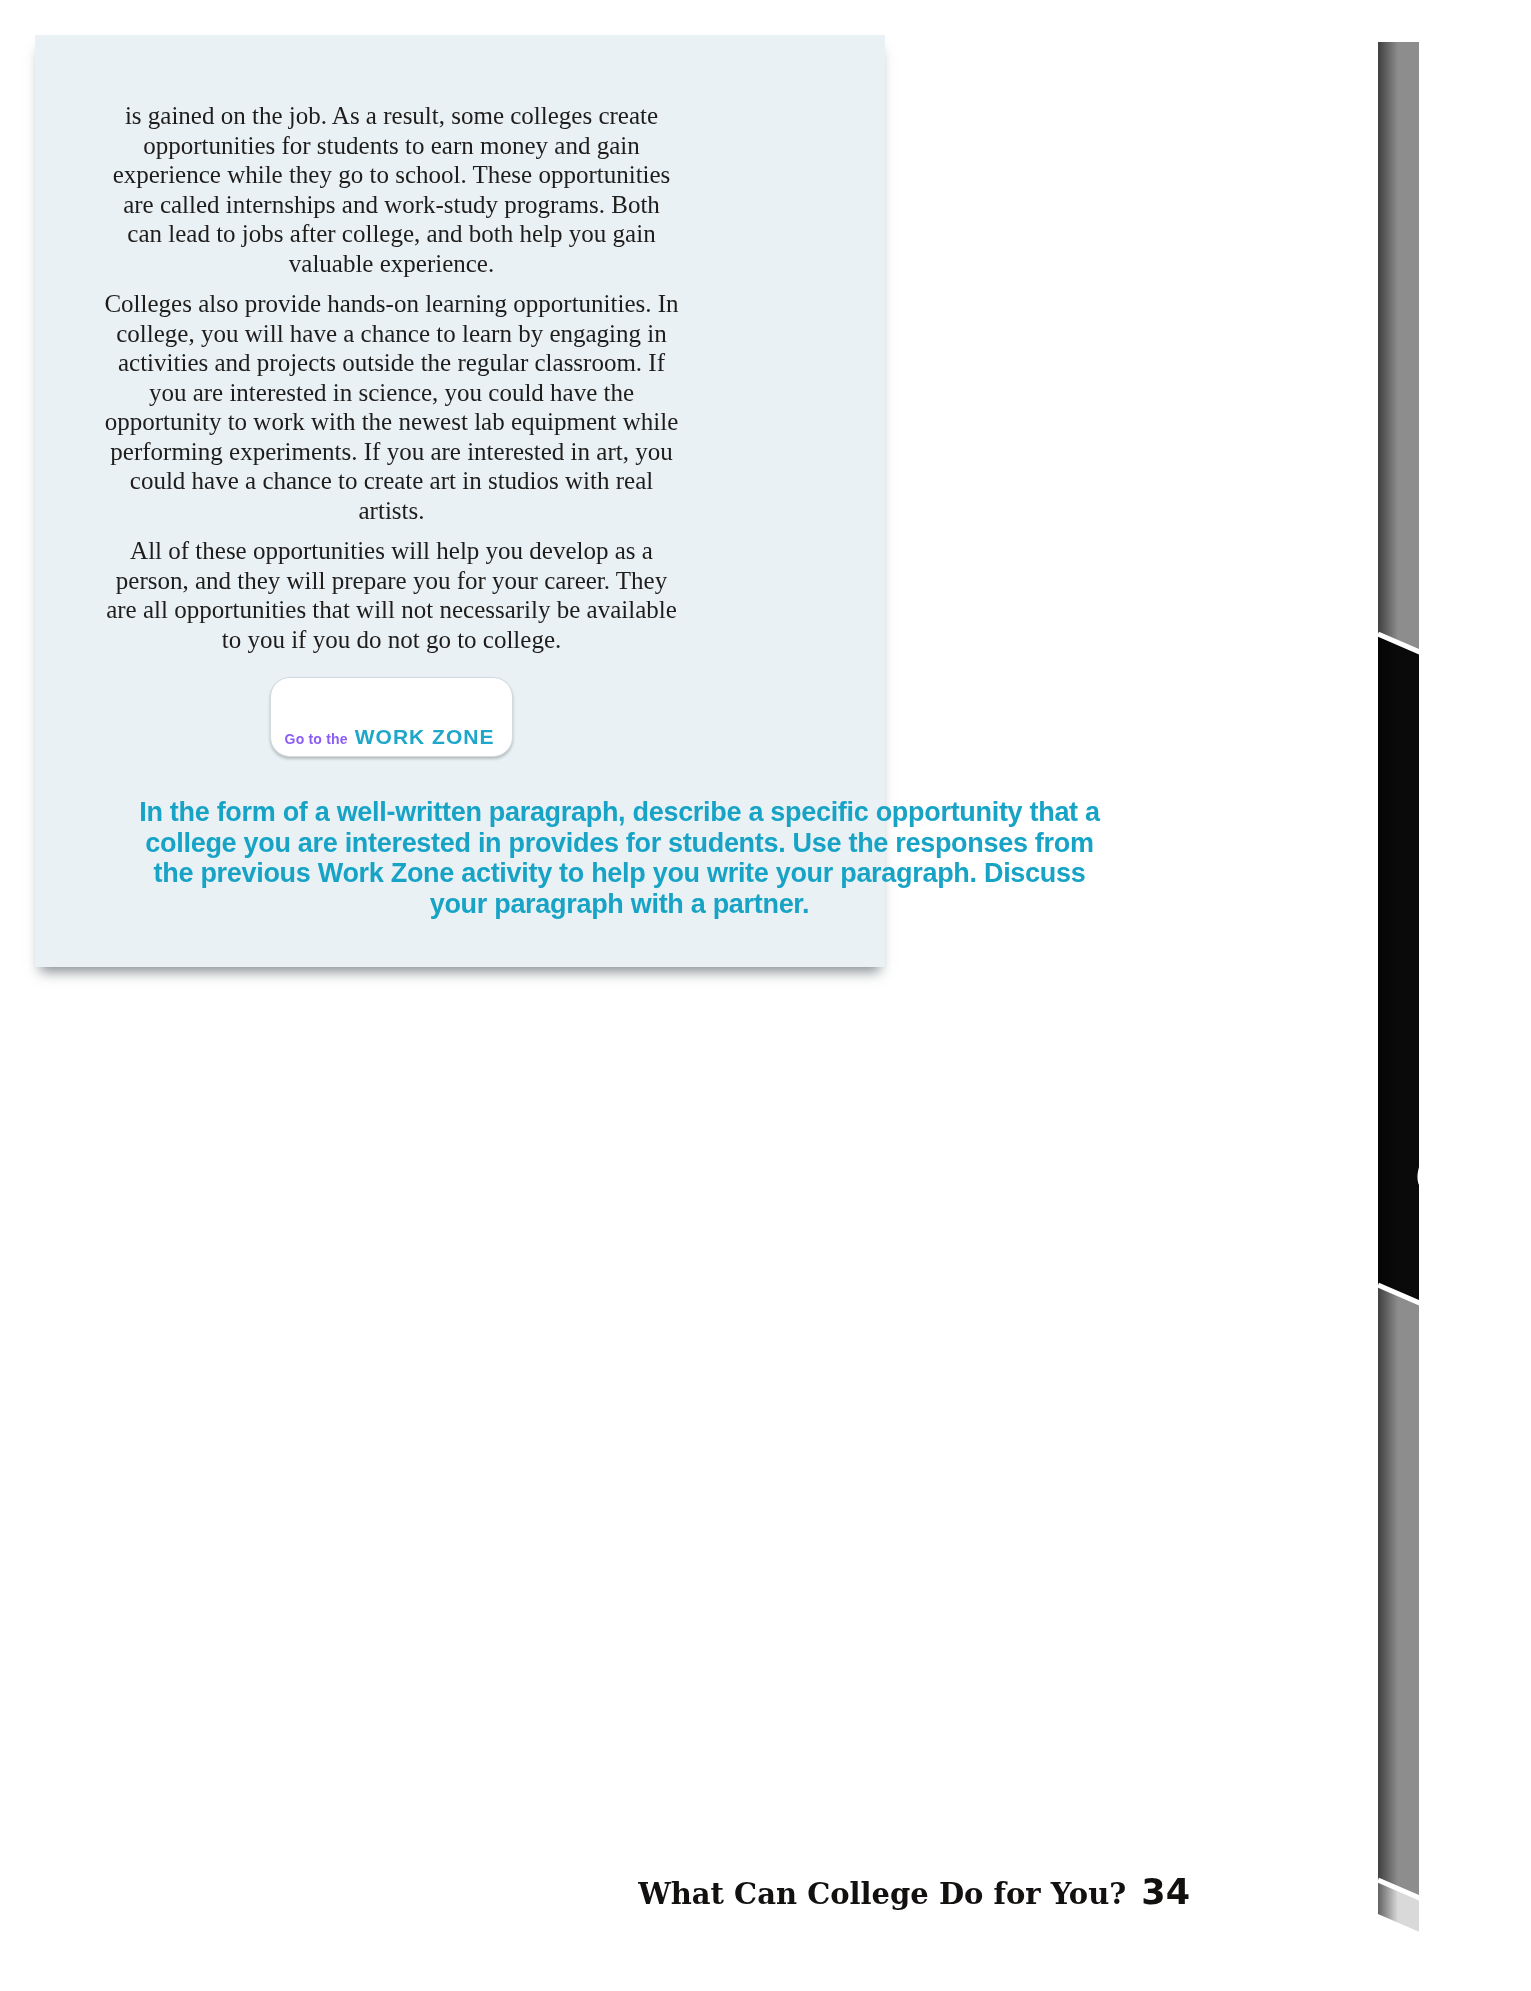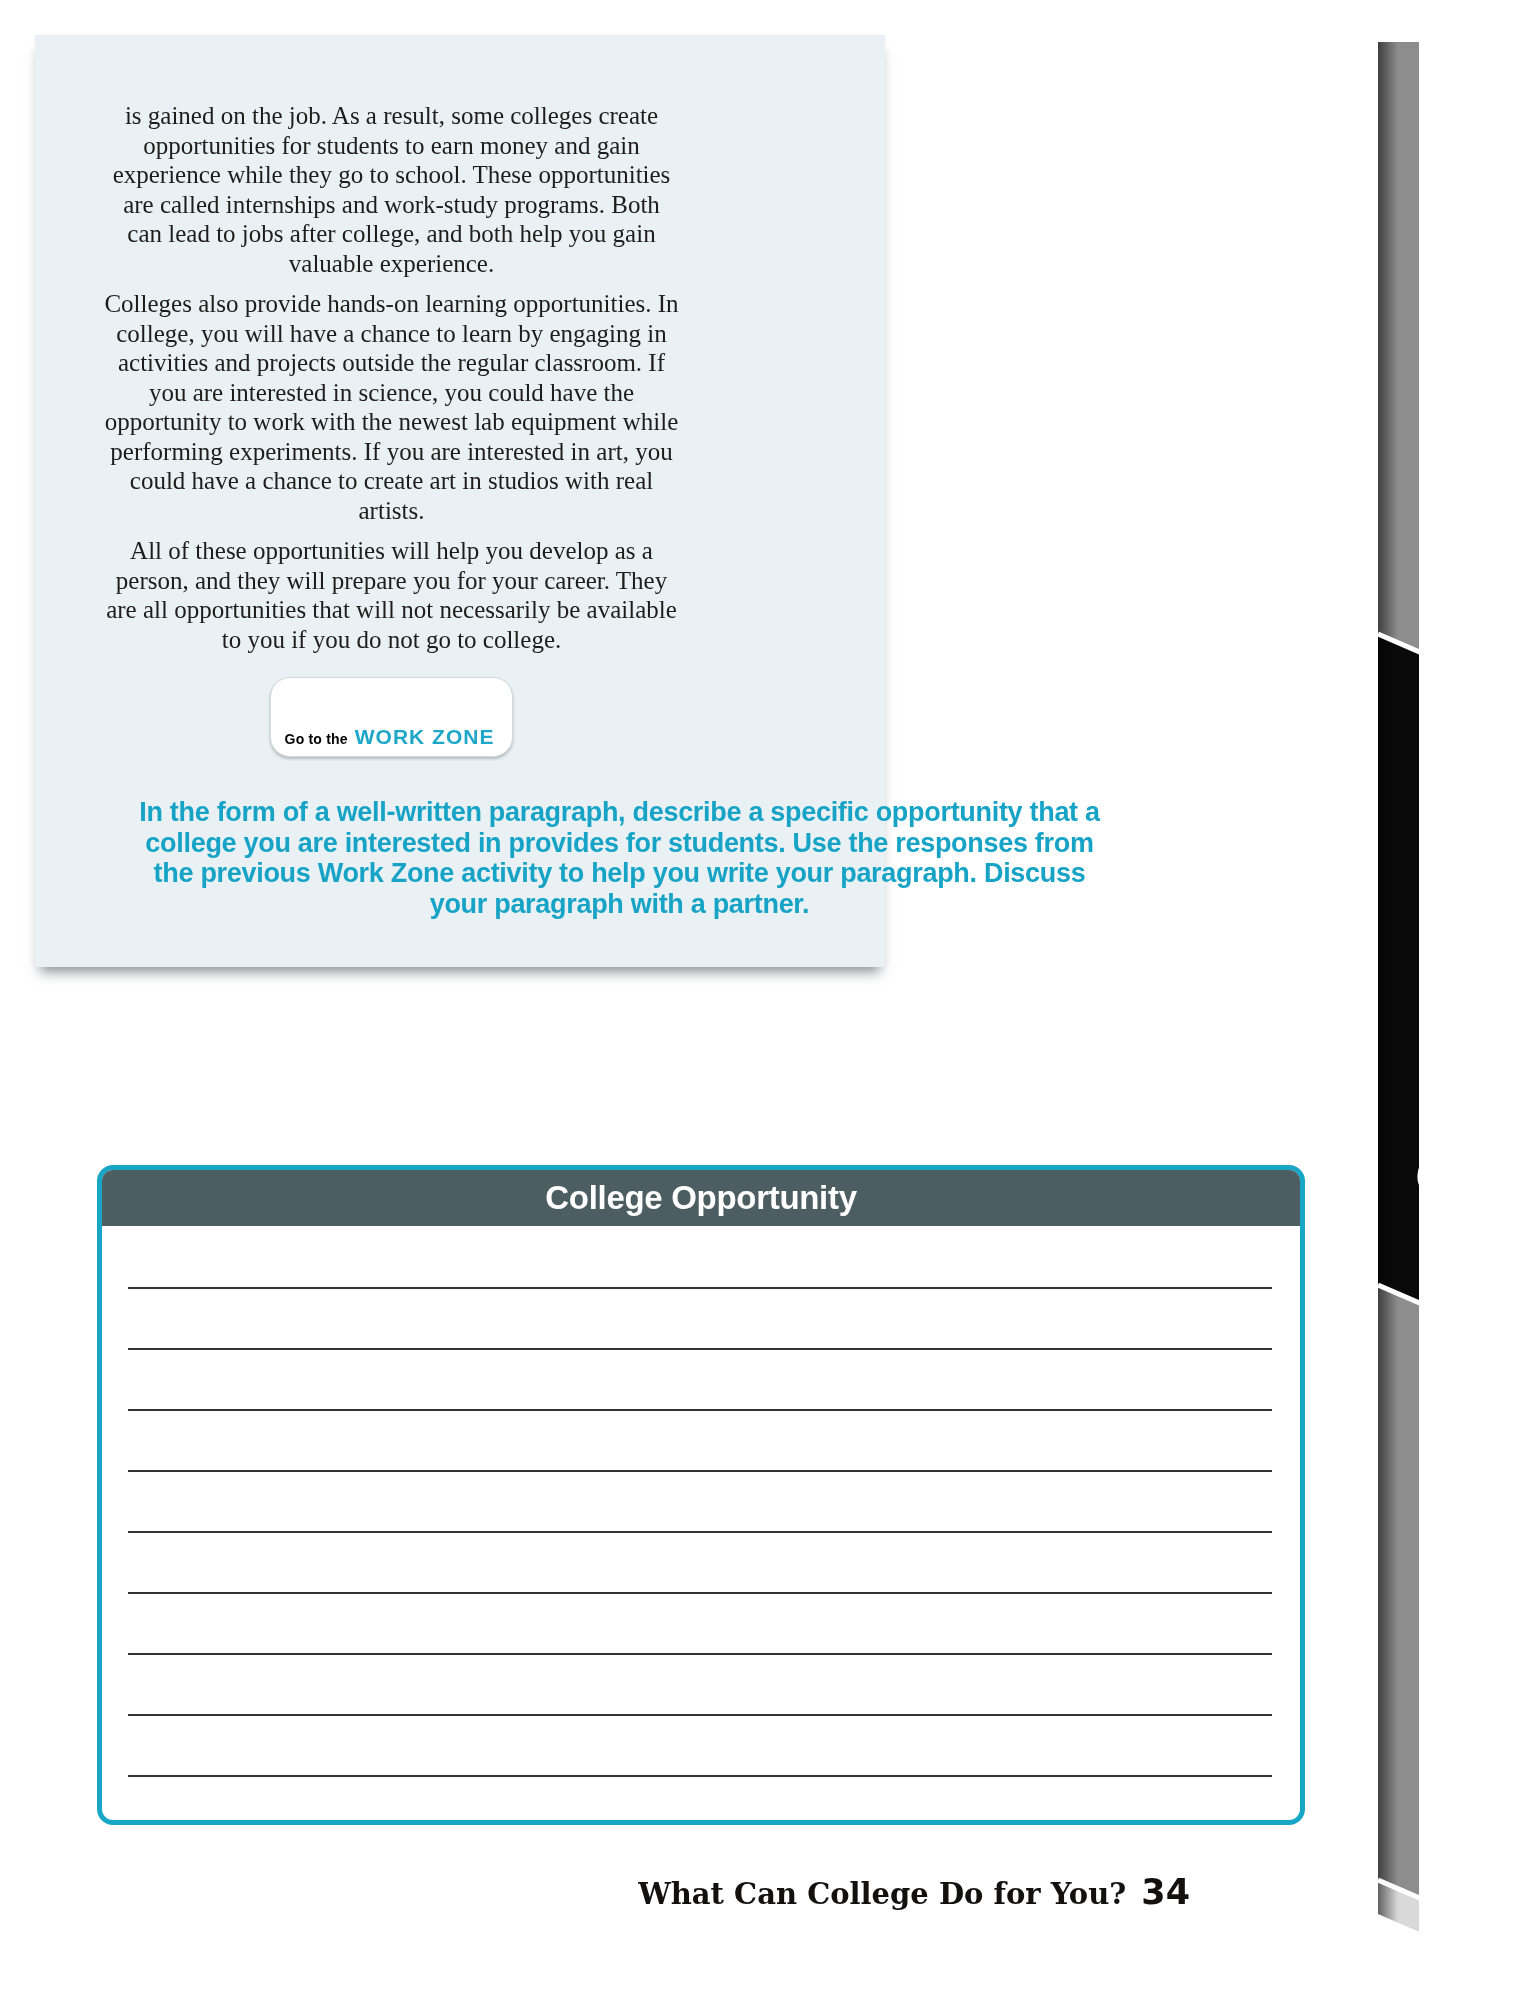--- a/index.html
+++ b/index.html
@@ -11,21 +11,21 @@
         background:#e9f1f4;
         box-shadow:0 10px 12px -5px rgba(75,85,90,.65);}
   .content-inner{position:absolute;left:69px;top:66px;width:575px;}
   .body-par{font-family:"Liberation Serif",serif;font-size:25px;line-height:29.5px;
         color:#1e1d1b;margin:0 0 11px 0;}
 
   
   .wz-pill{display:inline-flex;align-items:baseline;gap:7px;margin-top:12px;
         background:#ffffff;border:1px solid #d3dadd;border-radius:20px;
         padding:5px 18px 7px 14px;box-shadow:0 2px 3px rgba(0,0,0,.22);cursor:pointer;}
-  .wz-prefix{font-size:14px;font-weight:bold;color:#000000;letter-spacing:.2px;margin-top:48px;}
+  .wz-prefix{font-size:14px;font-weight:bold;color:#8b5cf6;letter-spacing:.2px;margin-top:48px;}
   .wz-label{font-size:21px;font-weight:bold;color:#1ea7c8;letter-spacing:1px;}
 
   
   .instruction{position:absolute;left:104px;top:779px;width:995px;margin:18px;
         font-size:27px;font-weight:bold;line-height:30.5px;letter-spacing:-.3px;
         color:#17a3c6;}
 
   
   .worksheet{position:absolute;left:97px;top:1165px;width:1208px;height:660px;
         border:5px solid #18a6c7;border-radius:16px;background:#ffffff;
@@ -57,36 +57,20 @@
 
       <div class="wz-pill">
         <span class="wz-prefix">Go to the</span>
         <span class="wz-label">WORK ZONE</span>
       </div>
     </div>
   </section>
 
   <p class="instruction">In the form of a well-written paragraph, describe a specific opportunity that a college you are interested in provides for students. Use the responses from the previous Work Zone activity to help you write your paragraph. Discuss your paragraph with a partner.</p>
 
-  <div class="worksheet">
-    <div class="ws-header">
-      <span class="ws-title">College Opportunity</span>
-    </div>
-    <div class="ws-body" id="ws-lines">
-        <div class="write-line"></div>
-        <div class="write-line"></div>
-        <div class="write-line"></div>
-        <div class="write-line"></div>
-        <div class="write-line"></div>
-        <div class="write-line"></div>
-        <div class="write-line"></div>
-        <div class="write-line"></div>
-        <div class="write-line"></div>
-      </div>
-  </div>
 
   <div class="footer">
     <span class="footer-title">What Can College Do for You?</span>
     <span class="footer-page">34</span>
   </div>
 
   <svg class="sidebar" viewBox="0 0 153 1991" xmlns="http://www.w3.org/2000/svg">
     <defs>
       <linearGradient id="edgeShade" x1="0" y1="0" x2="1" y2="0">
         <stop offset="0" stop-color="#000000" stop-opacity="0.55"></stop>

